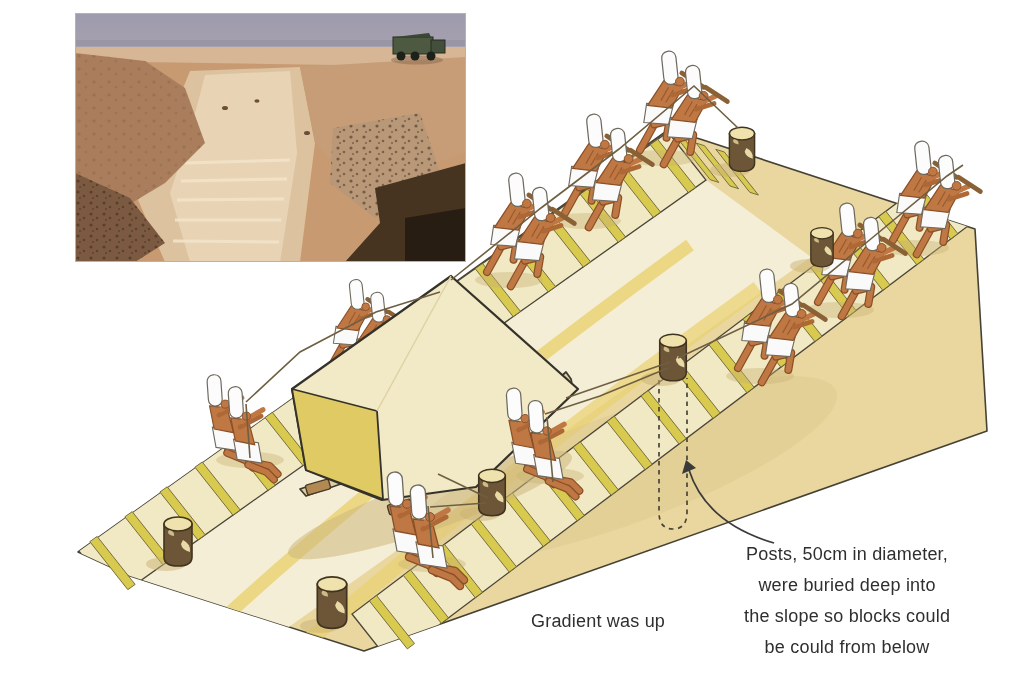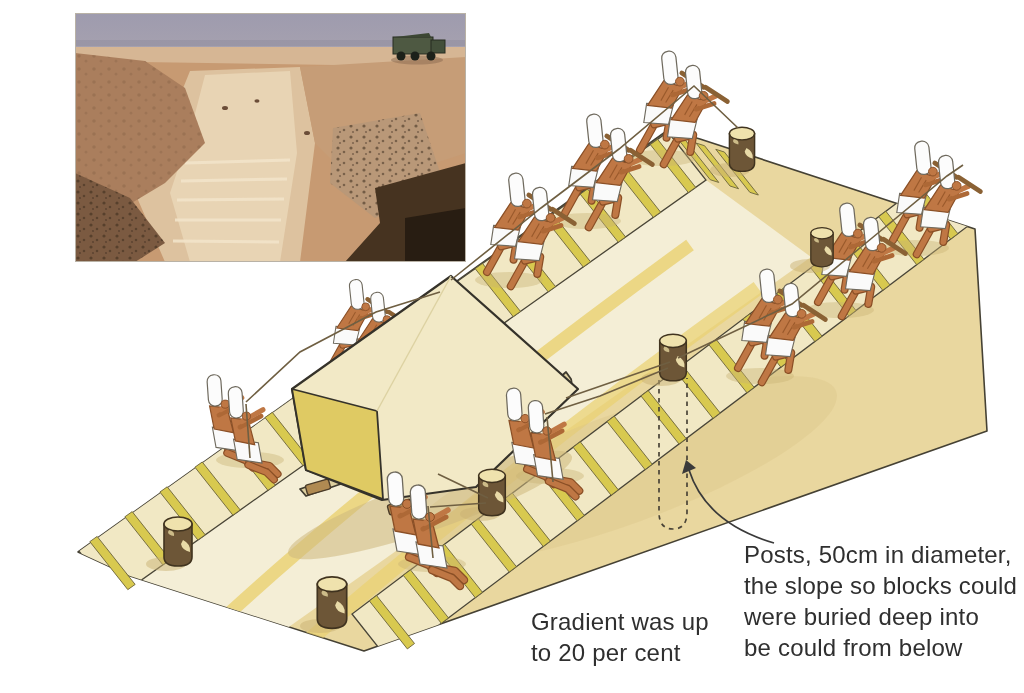--- a/index.html
+++ b/index.html
@@ -1,19 +1,19 @@
 <!DOCTYPE html>
 <html><head>
 <meta charset="utf-8">
 <style>
   html,body{margin:0;padding:0;background:#ffffff;}
   .stage{position:relative;width:1024px;height:693px;background:#ffffff;overflow:hidden;
          font-family:"Liberation Sans", sans-serif;}
   .stage svg{position:absolute;left:0;top:0;}
-  .note{position:absolute;color:#2f2f2f;font-size:24px;line-height:31px;letter-spacing:0.2px;}
+  .note{position:absolute;color:#2f2f2f;font-size:18px;line-height:31px;letter-spacing:0.2px;text-align:center;}
 </style>
 </head>
 <body>
 
 <div class="stage">
 
 <svg id="scene" width="1024" height="693" viewBox="0 0 1024 693">
   <defs>
     <clipPath id="slopeClip">
       <path d="M78,552 L668,130 L700,139 L975,229 L987,431 L364,651 L130,576 Z"></path>
@@ -239,22 +239,21 @@
       <circle cx="326" cy="43" r="4.5" fill="#1c211a"></circle>
           <circle cx="340" cy="43" r="4.5" fill="#1c211a"></circle>
       <circle cx="356" cy="43" r="4.5" fill="#1c211a"></circle>
     </g>
     <rect x="0.5" y="0.5" width="390" height="248" fill="none" stroke="#b9b2a6" stroke-width="1"></rect>
   </g>
 </svg>
 
 <div class="note" style="left:531px; top:606px;">
   <div>Gradient was up</div>
-  <div>to 20 per cent</div>
 </div>
 <div class="note" style="left:744px; top:539px;">
   <div>Posts, 50cm in diameter,</div>
+  <div>were buried deep into</div>
   <div>the slope so blocks could</div>
-  <div>were buried deep into</div>
   <div>be could from below</div>
 </div>
 
 </div>
 
 </body></html>

